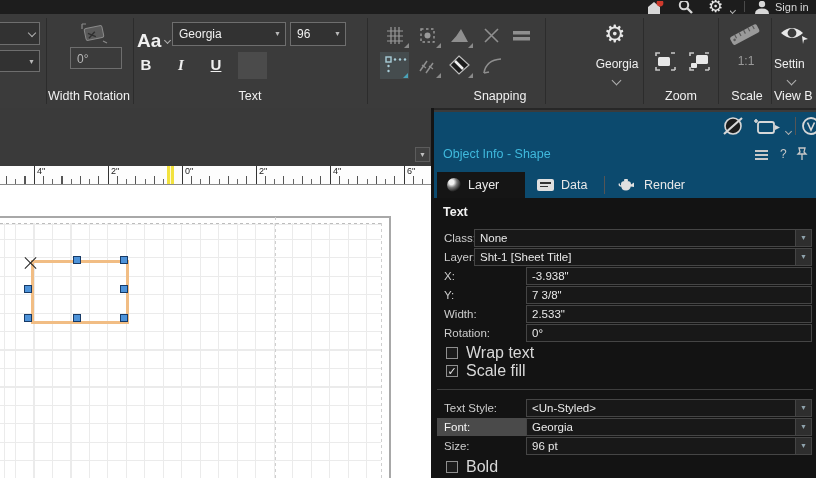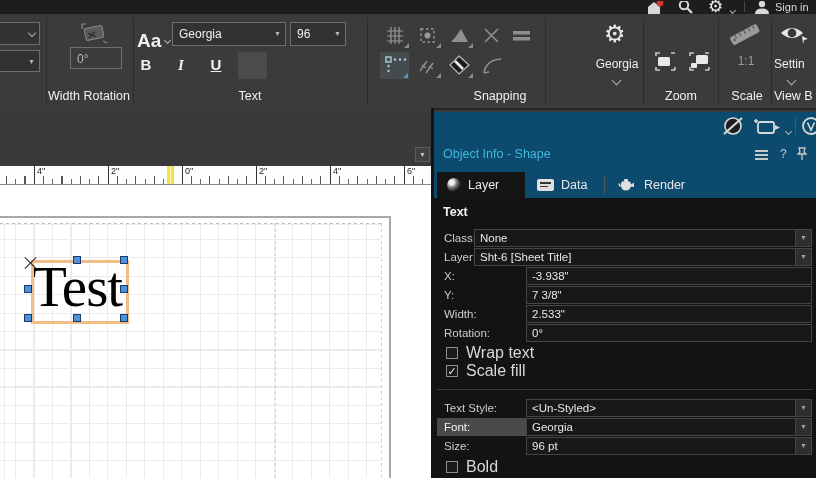--- a/index.html
+++ b/index.html
@@ -324,21 +324,20 @@
       <div class="rmarker"></div>
     </div>
     <div class="white">
       <div class="grid"></div>
       <div class="pgline-h"></div>
       <div class="pgline-v"></div>
       <div class="dash-h"></div>
       <div class="dash-v" style="left:381px;"></div>
       <div class="dash-v" style="left:275px;top:31px;"></div>
 
-      <div class="cadtext">Test</div>
       <div class="selrect"></div>
       <div class="xmark"></div>
       <div class="handle" style="left:73px;top:71px;"></div>
       <div class="handle" style="left:120px;top:71px;"></div>
       <div class="handle" style="left:24px;top:100px;"></div>
       <div class="handle" style="left:120px;top:100px;"></div>
       <div class="handle" style="left:24px;top:129px;"></div>
       <div class="handle" style="left:73px;top:129px;"></div>
       <div class="handle" style="left:120px;top:129px;"></div>
     </div>
@@ -417,21 +416,21 @@
 
     <div class="pcontent">
       <div class="phead">Text</div>
       <div id="panel-rows">
           <div class="prow" style="top: 31px;">
             <div class="plab">Class:</div>
             <div class="pfield" style="left: 40px; right: 4px;"><div style="display: inline;">None</div><div class="ddbtn">▼</div></div>
           </div>
           <div class="prow" style="top: 50px;">
             <div class="plab">Layer:</div>
-            <div class="pfield" style="left: 40px; right: 4px;"><div style="display: inline;">Sht-6 [Sheet Title]</div><div class="ddbtn">▼</div></div>
+            <div class="pfield" style="left: 40px; right: 4px;"><div style="display: inline;">Sht-1 [Sheet Title]</div><div class="ddbtn">▼</div></div>
           </div>
           <div class="prow" style="top: 69px;">
             <div class="plab">X:</div>
             <div class="pfield" style="left: 92px; right: 4px;">-3.938"</div>
           </div>
           <div class="prow" style="top: 88px;">
             <div class="plab">Y:</div>
             <div class="pfield" style="left: 92px; right: 4px;">7 3/8"</div>
           </div>
           <div class="prow" style="top: 107px;">

